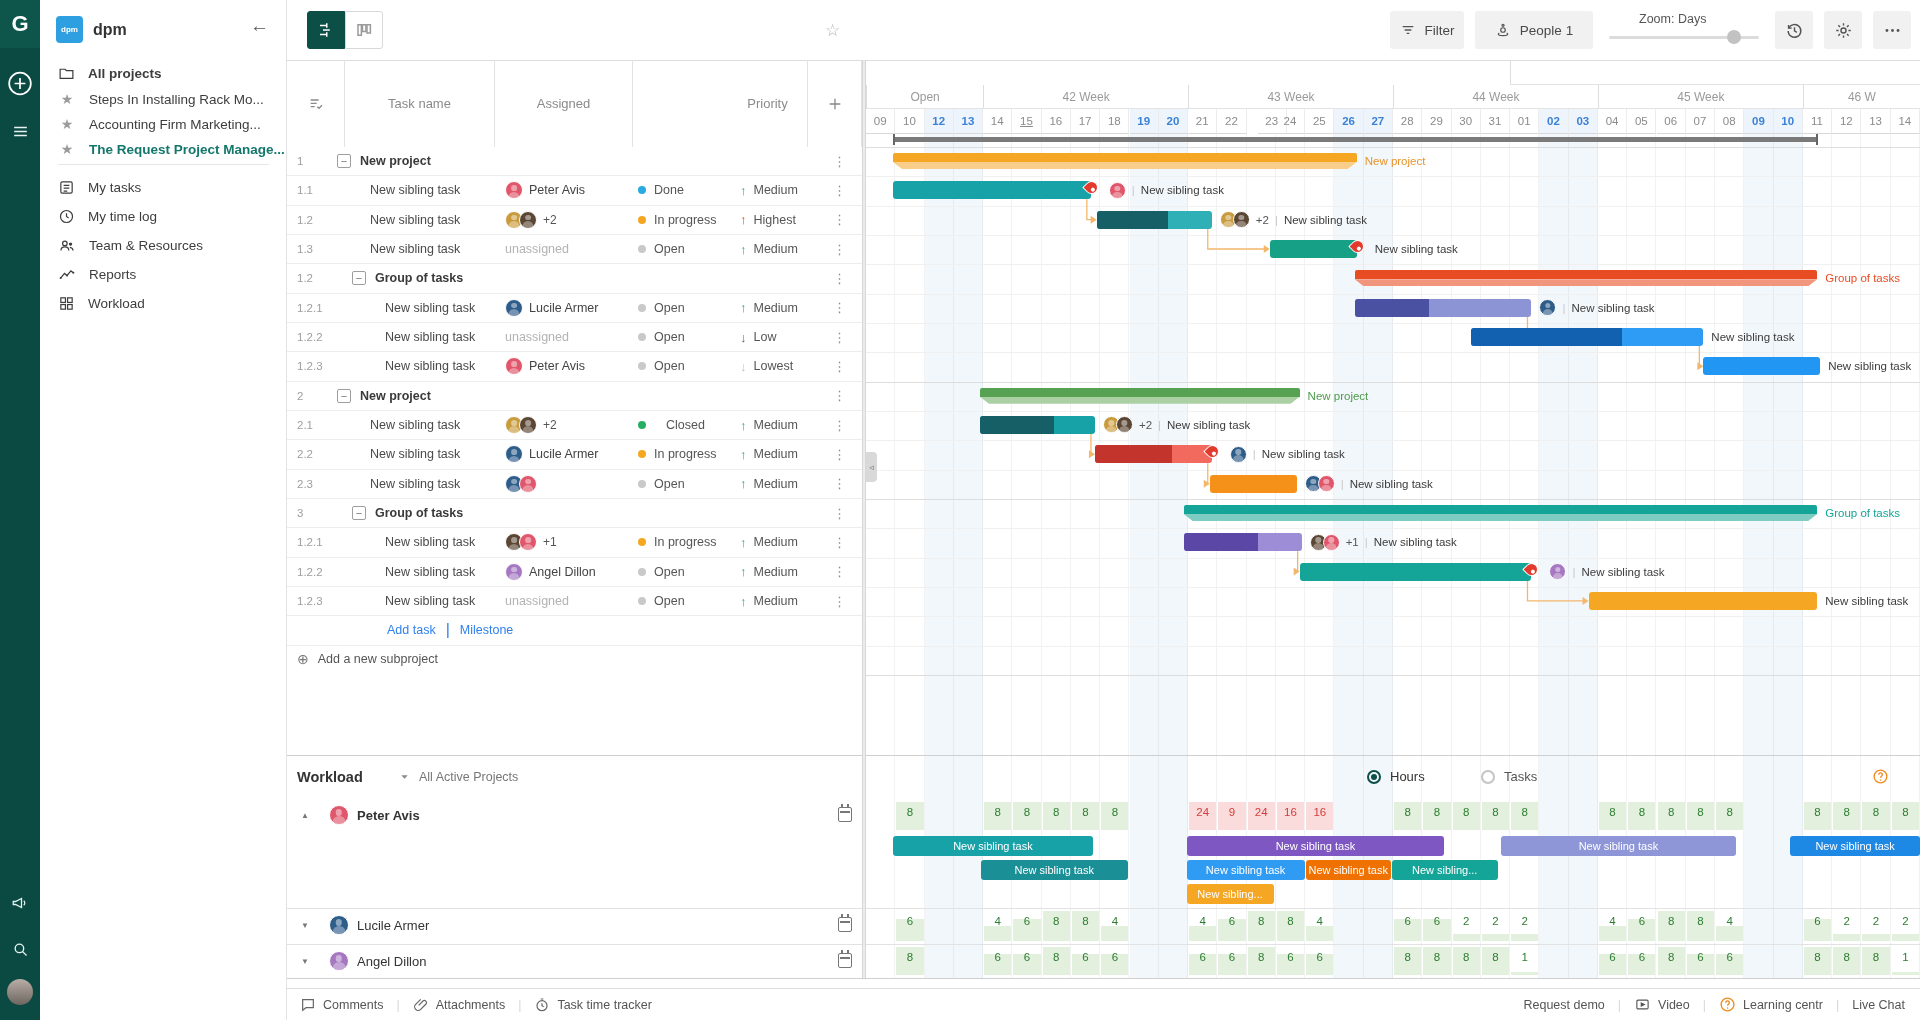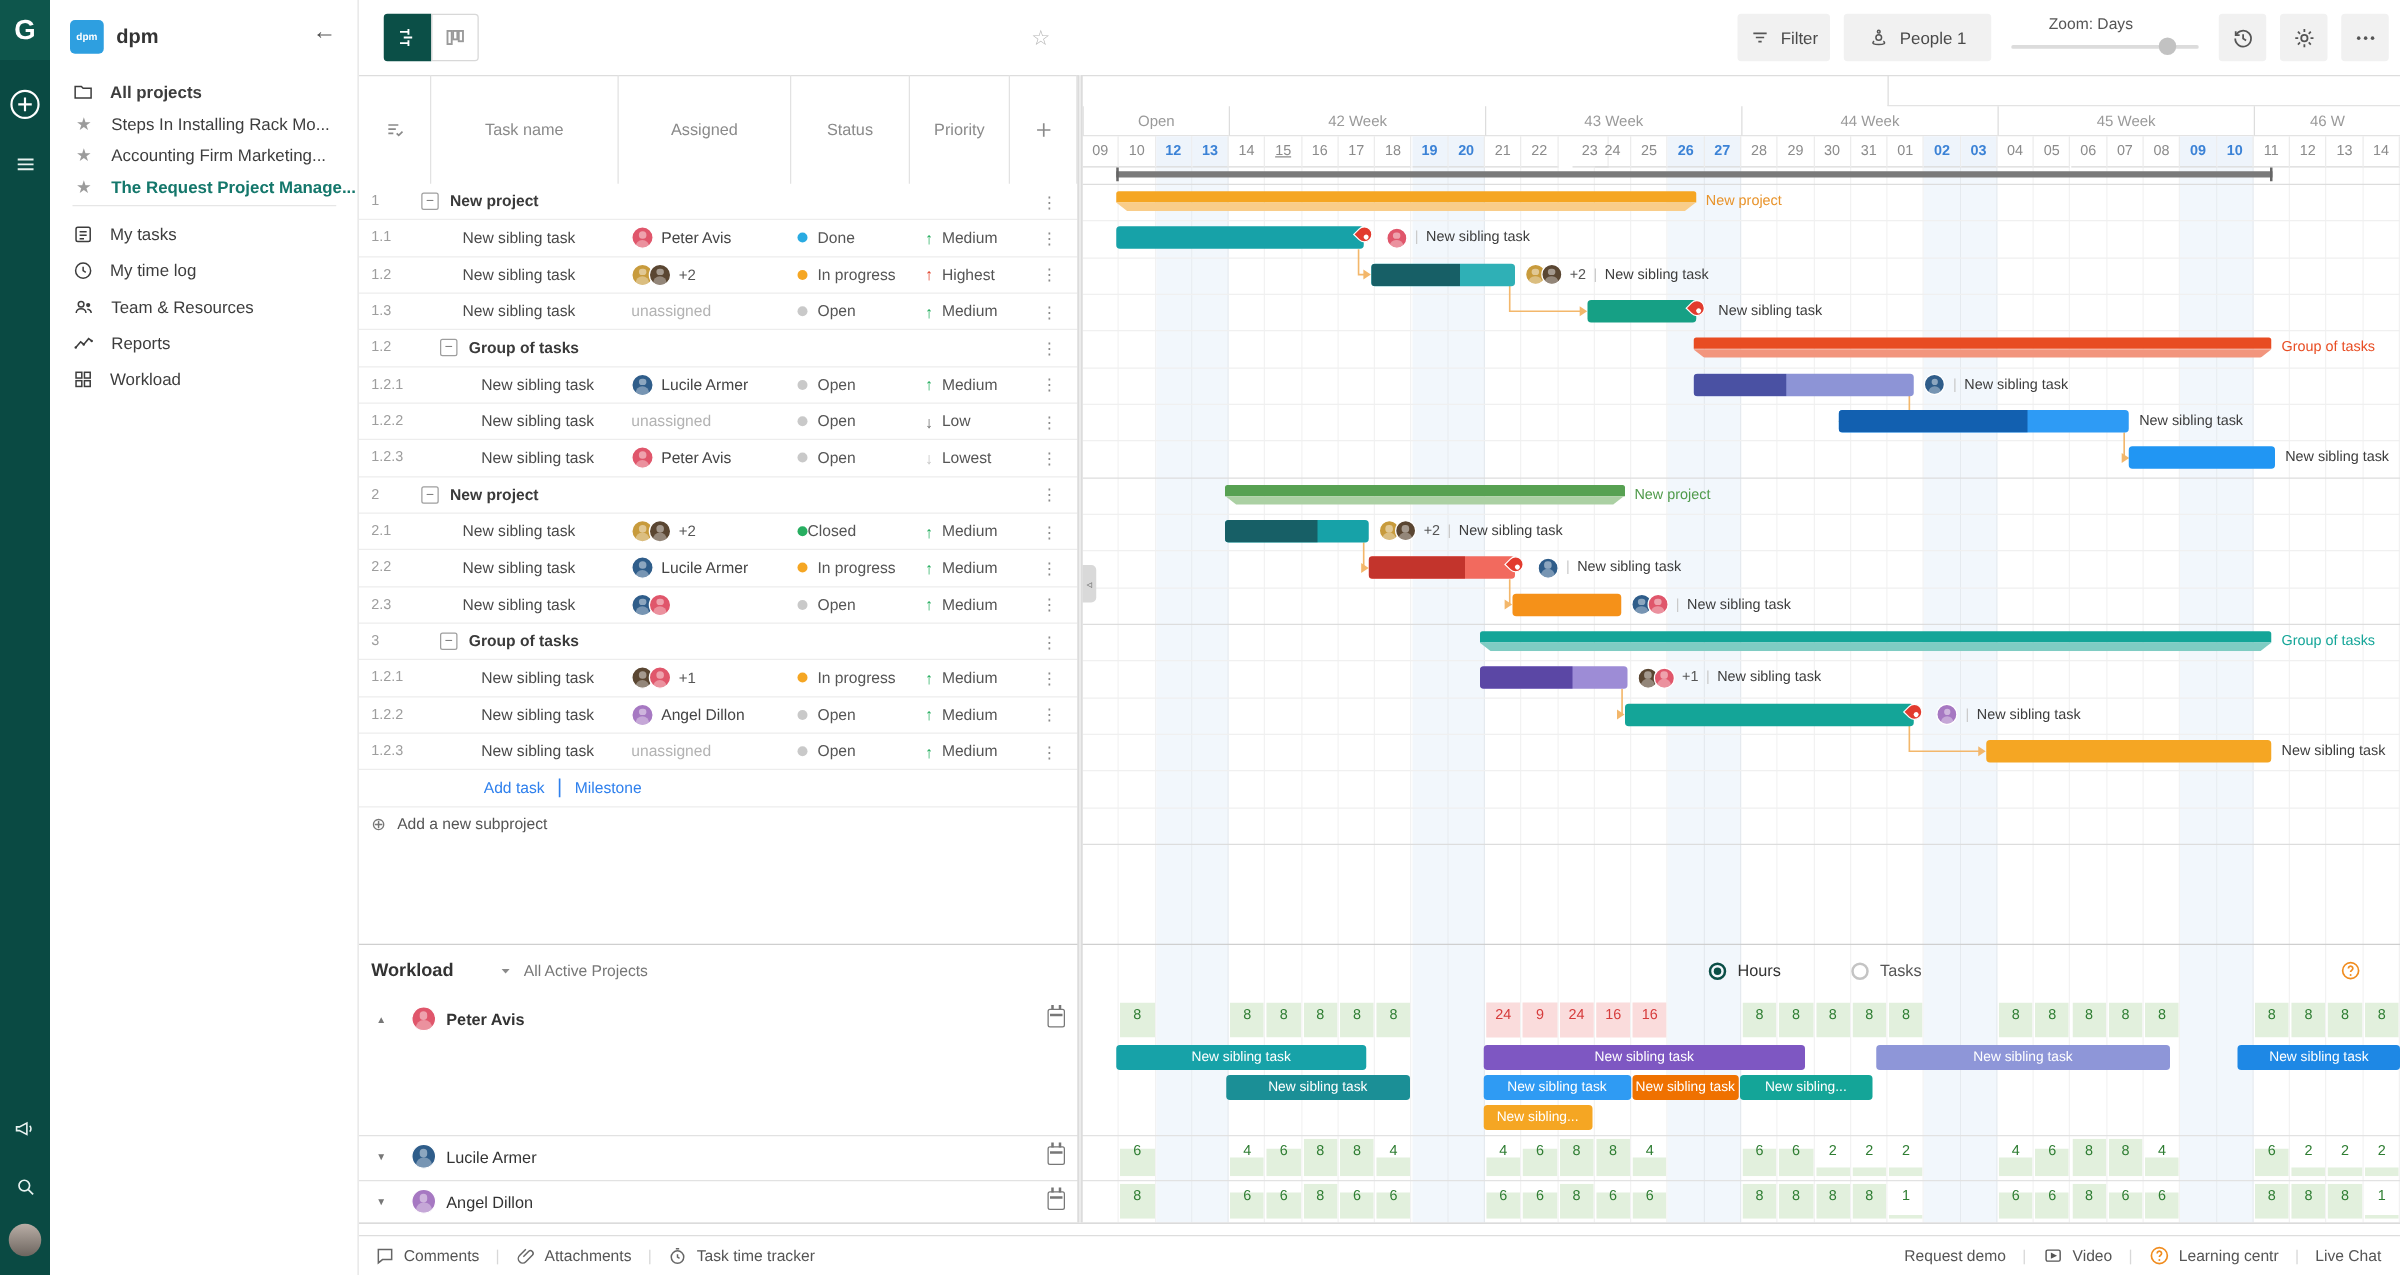--- a/index.html
+++ b/index.html
@@ -252,21 +252,20 @@
       <div class="abs hline" style="top: 60px;"></div>
       <div class="abs th-cell" style="left: 0px; width: 58px;">
         <div style="display: flex; align-items: center;">
           <svg width="18" height="16" viewBox="0 0 24 24" fill="none" stroke="#8a8a8a" stroke-width="2">
             <path d="M4 6h12M4 11h9M4 16h6M14 16l2.5 2.5L21 14"></path>
           </svg>
         </div>
       </div>
       <div class="abs th-cell" style="left: 58px; width: 150px;">Task name</div>
       <div class="abs th-cell" style="left: 208px; width: 138px;">Assigned</div>
-      <div class="abs th-cell" style="left: 346px; width: 95px;">Status</div>
       <div class="abs th-cell" style="left: 441px; width: 80px;">Priority</div>
       <div class="abs th-cell" style="left: 521px; width: 54px;">
         <div style="display: flex; align-items: center;">
           <svg width="16" height="16" viewBox="0 0 24 24" fill="none" stroke="#8a8a8a" stroke-width="2">
             <path d="M12 4v16M4 12h16"></path>
           </svg>
         </div>
       </div>
       <div class="abs trow" style="top: 147px; height: 29.33px;">
         <div class="tnum">1</div>
@@ -418,21 +417,21 @@
         <div style="position: absolute; left: 83px; display: flex; align-items: center;">
           <div style="color: rgb(74, 74, 74);">New sibling task</div>
         </div>
         <div style="position: absolute; left: 218px; display: flex; align-items: center; gap: 6px;">
           <div style="display: flex;">
             <div class="avatar" style="width: 18px; height: 18px; background: rgb(200, 155, 60); flex: 0 0 auto;"></div>
             <div class="avatar" style="width: 18px; height: 18px; background: rgb(90, 70, 50); flex: 0 0 auto; margin-left: -4px;"></div>
           </div>
           <div style="color: rgb(85, 85, 85); font-size: 12px;">+2</div>
         </div>
-        <div style="position: absolute; left: 351px; display: flex; align-items: center; gap: 0;">
+        <div style="position: absolute; left: 351px; display: flex; align-items: center; gap: 20px;">
           <div class="statdot" style="background: rgb(39, 174, 96);"></div>
           <div style="color: rgb(85, 85, 85);">Closed</div>
         </div>
         <div style="position: absolute; left: 453px; display: flex; align-items: center; gap: 7px;">
           <div class="pri-ar" style="color: rgb(39, 174, 96);">↑</div>
           <div style="color: rgb(85, 85, 85);">Medium</div>
         </div>
         <div class="dots3">⋮</div>
       </div>
       <div class="abs trow" style="top: 440.3px; height: 29.33px;">

